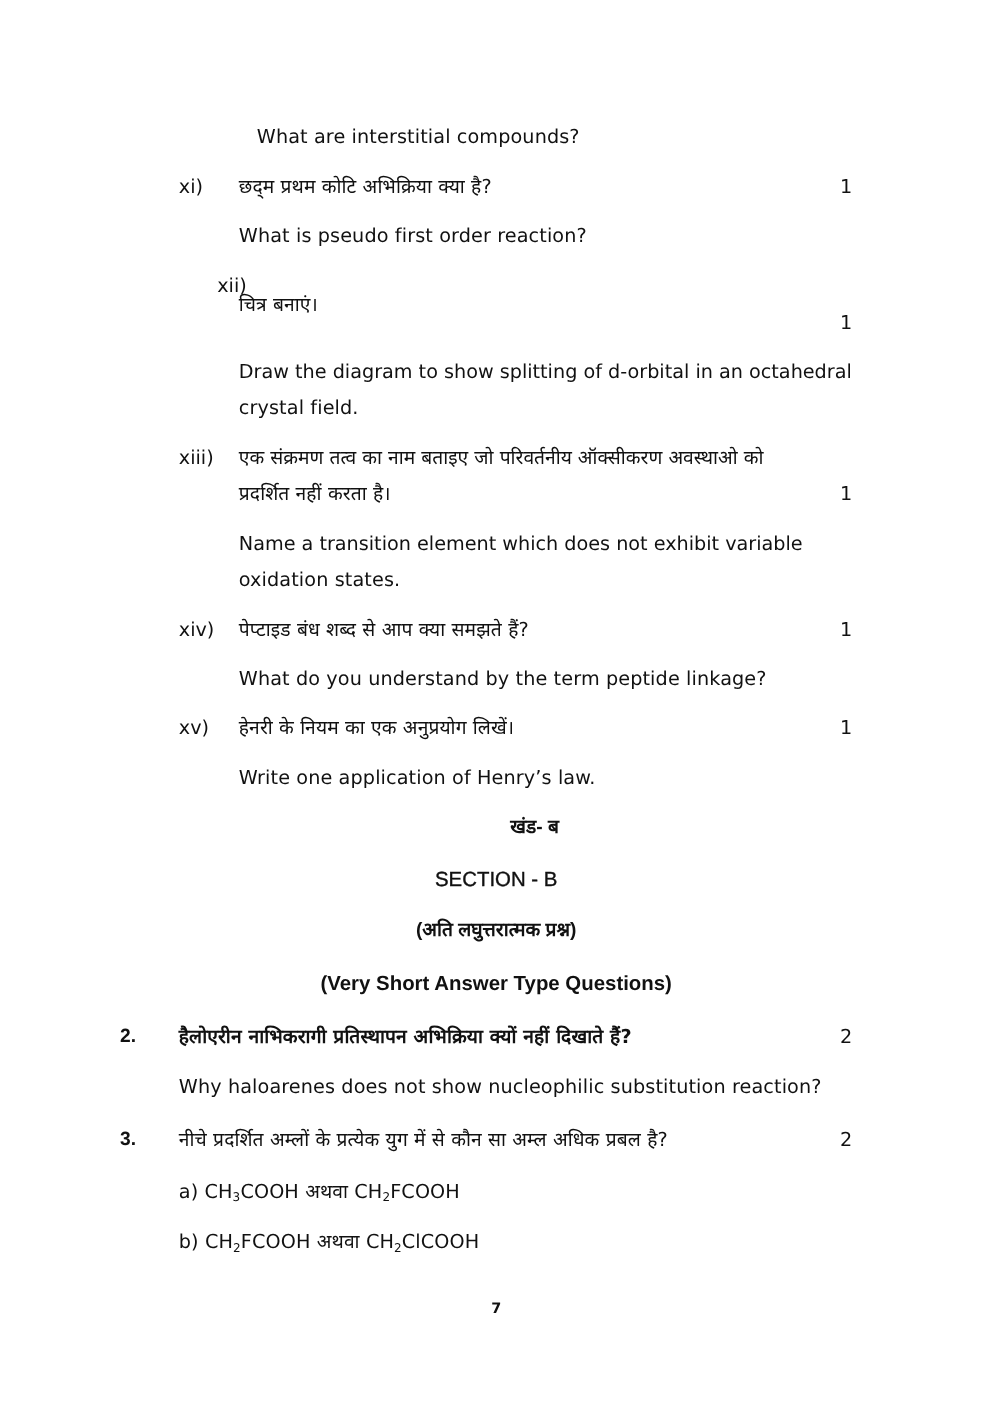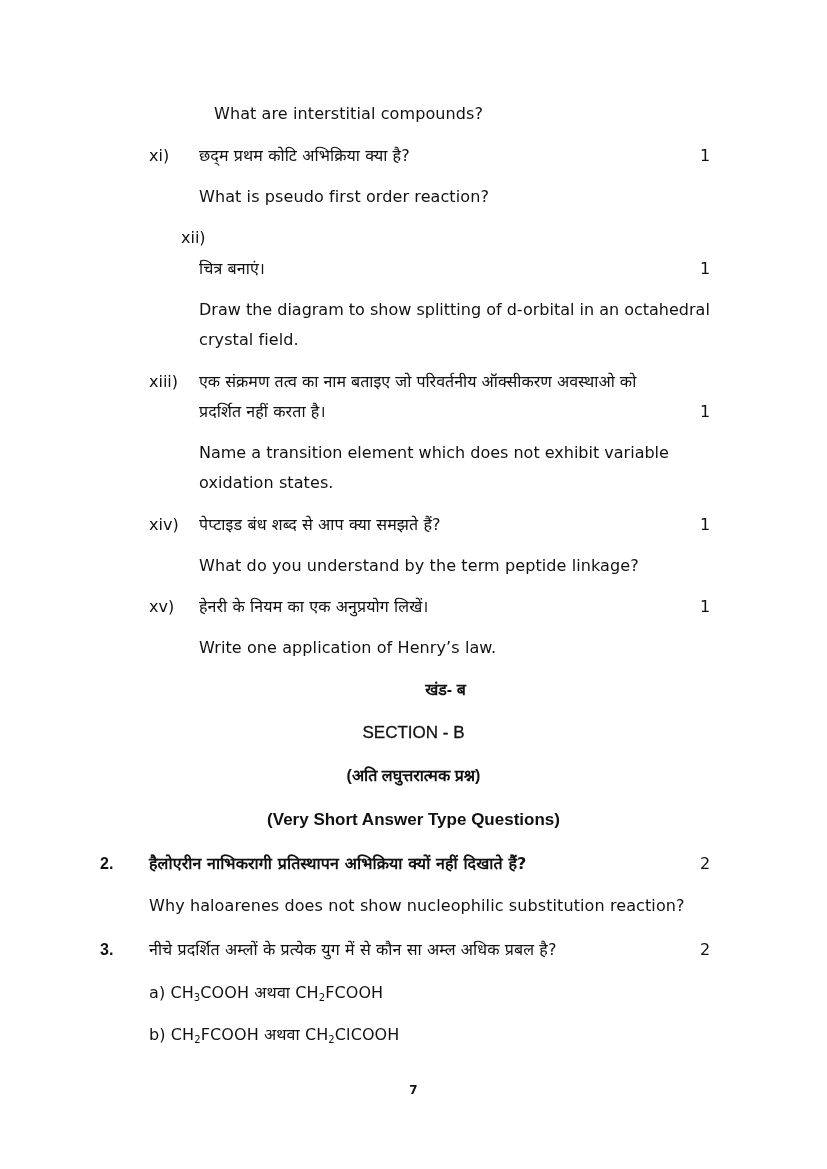--- a/index.html
+++ b/index.html
@@ -21,21 +21,21 @@
 <div class="page">
 
   <div class="line" style="left:214px; top:104px;">What are interstitial compounds?</div>
 
   <div class="num" style="left:149px; top:146px;">xi)</div>
   <div class="line" style="left:199px; top:146px;">छद्‌म प्रथम कोटि अभिक्रिया क्या है?</div>
   <div class="marks" style="top:146px;">1</div>
   <div class="line" style="left:199px; top:187px;">What is pseudo first order reaction?</div>
 
   <div class="num" style="left:149px; top:228px;margin-left:32px;">xii)</div>
-  <div class="line" style="left:199px; top:259px;">चित्र बनाएं।</div>
+  <div class="line" style="left:199px; top:244px;">चित्र बनाएं।</div>
   <div class="marks" style="top:259px;">1</div>
   <div class="justify" style="top:295px;">Draw the diagram to show splitting of d-orbital in an octahedral</div>
   <div class="line" style="left:199px; top:330px;">crystal field.</div>
 
   <div class="num" style="left:149px; top:372px;">xiii)</div>
   <div class="justify" style="top:367px;">एक संक्रमण तत्व का नाम बताइए जो परिवर्तनीय ऑक्सीकरण अवस्थाओ को</div>
   <div class="line" style="left:199px; top:402px;">प्रदर्शित नहीं करता है।</div>
   <div class="marks" style="top:402px;">1</div>
   <div class="justify" style="top:438px;">Name a transition element which does not exhibit variable</div>
   <div class="line" style="left:199px; top:473px;">oxidation states.</div>

